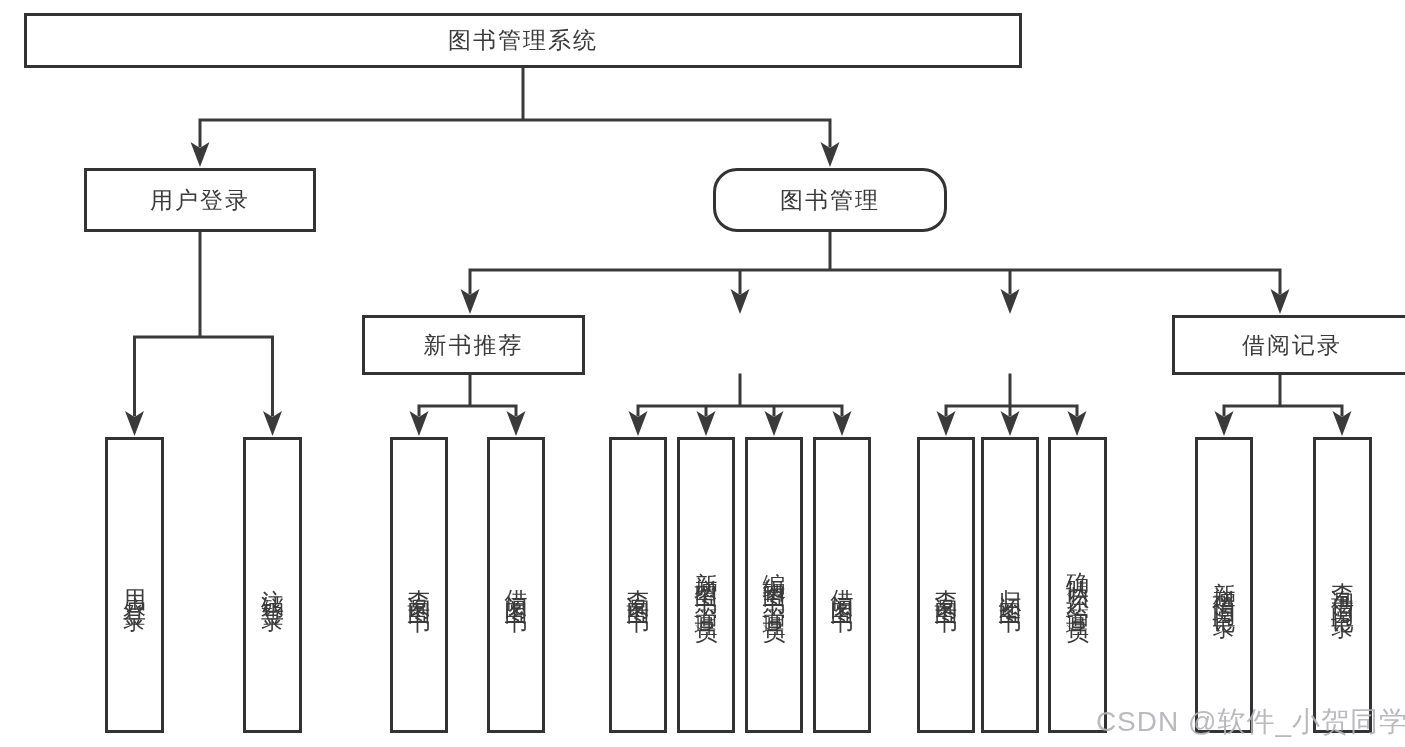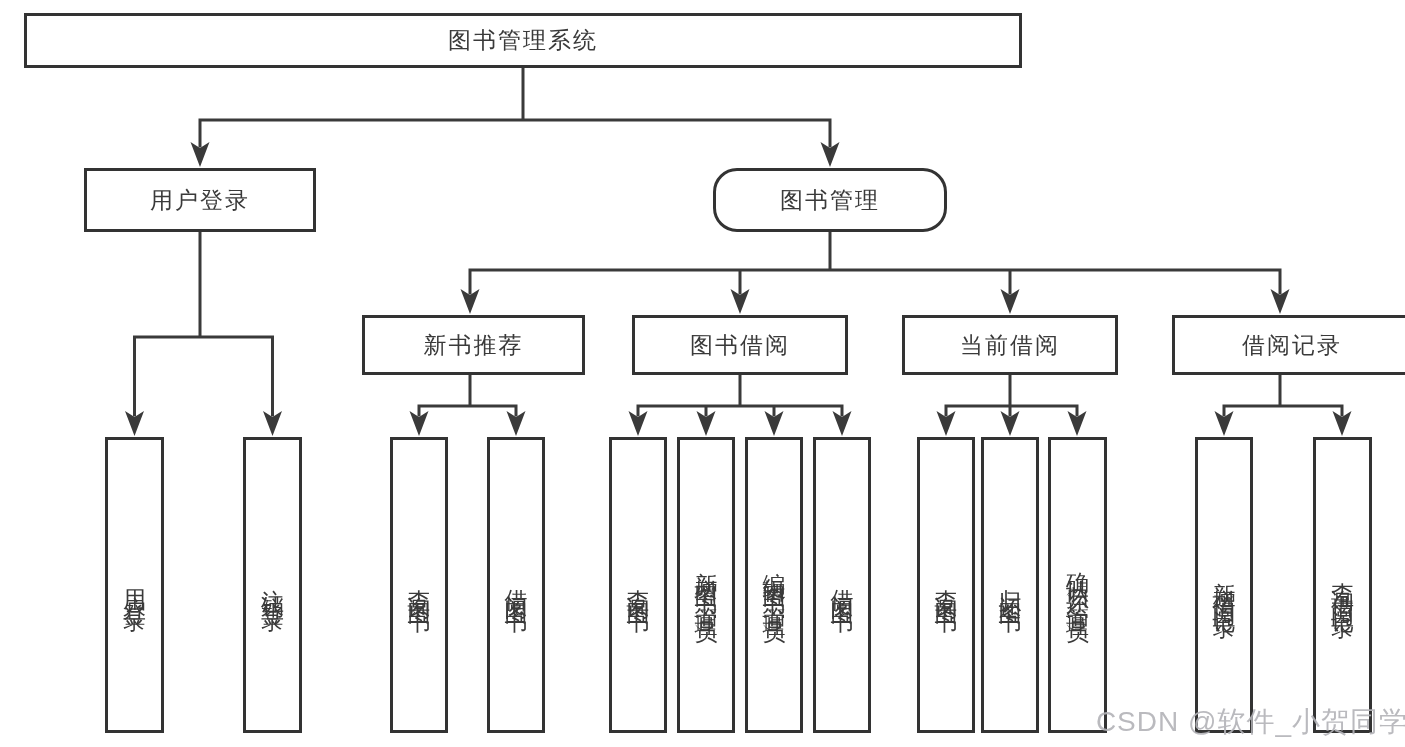--- a/index.html
+++ b/index.html
@@ -73,22 +73,20 @@
       <polygon points="1332.5,411 1342,417 1351.5,411 1342,436"></polygon>
     </g>
   </svg>
 
   <div class="box" style="left:24px;top:13px;width:998px;height:55px;">图书管理系统</div>
 
   <div class="box" style="left:84px;top:168px;width:232px;height:64px;">用户登录</div>
   <div class="box" style="left:713px;top:168px;width:234px;height:64px;border-radius:24px;">图书管理</div>
 
   <div class="box" style="left:362px;top:315px;width:223px;height:60px;">新书推荐</div>
-  <div class="box" style="left:632px;top:315px;width:216px;height:60px;">图书借阅</div>
-  <div class="box" style="left:902px;top:315px;width:216px;height:60px;">当前借阅</div>
   <div class="box" style="left:1172px;top:315px;width:240px;height:60px;">借阅记录</div>
 
   <div class="box leaf" style="left:105px;top:437px;width:59px;height:296px;">
     <span class="vtext">用户登录</span>
   </div>
   <div class="box leaf" style="left:243px;top:437px;width:59px;height:296px;">
     <span class="vtext">注销登录</span>
   </div>
 
   <div class="box leaf" style="left:390px;top:437px;width:58px;height:296px;">

